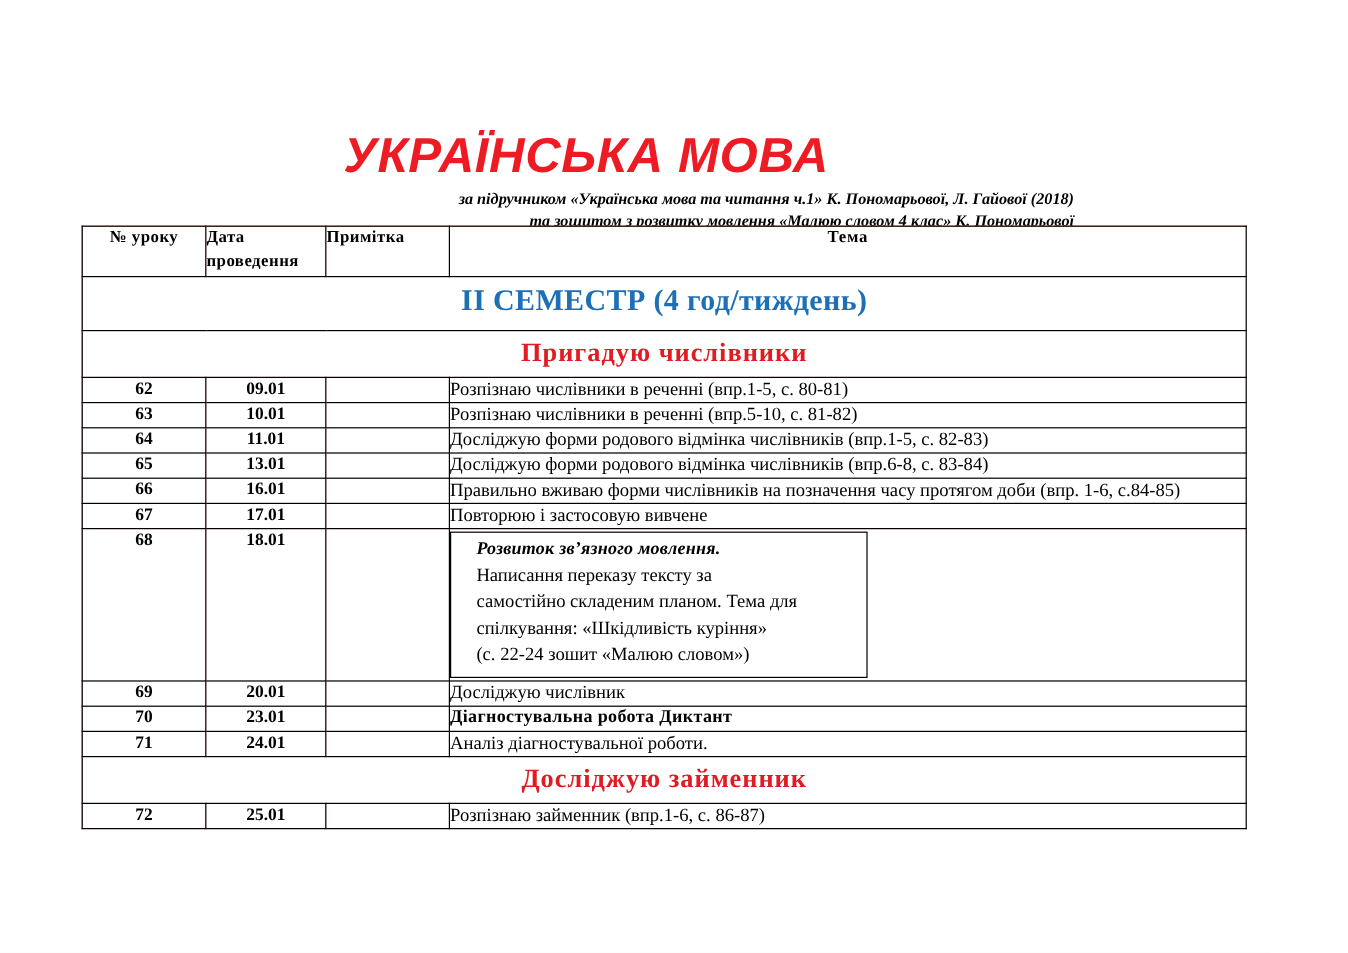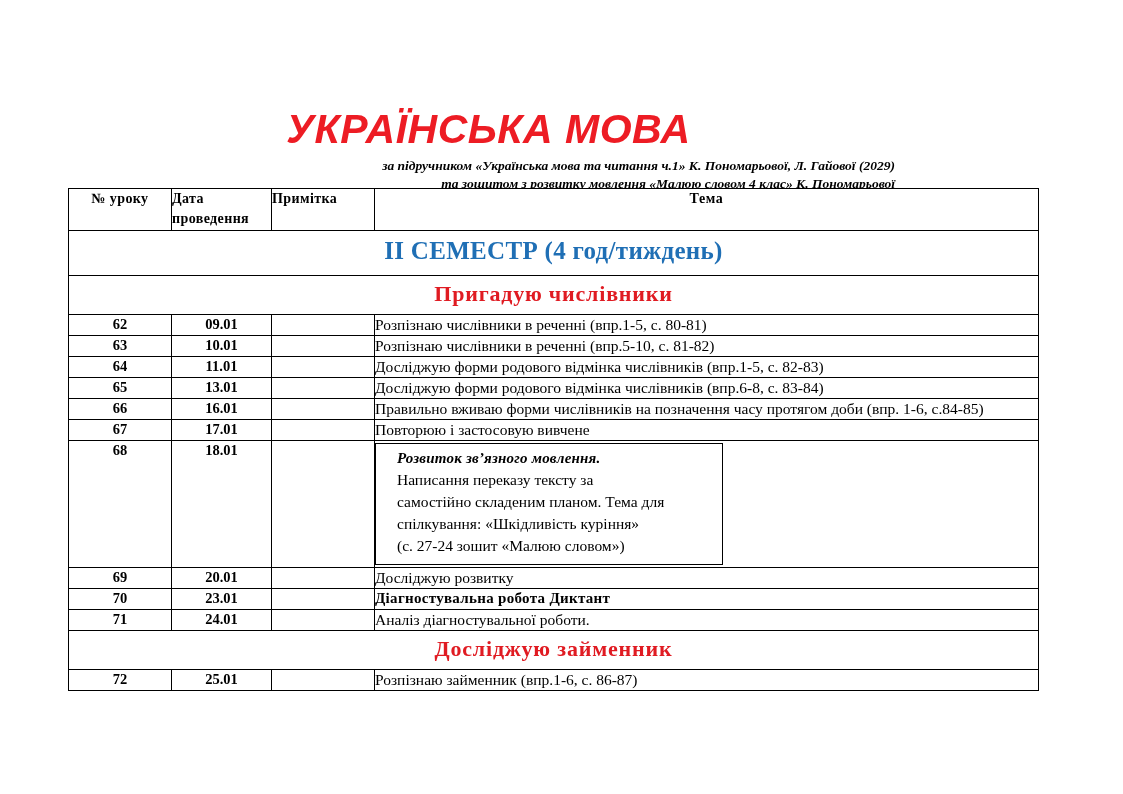--- a/index.html
+++ b/index.html
@@ -169,21 +169,21 @@
   }
 </style>
 </head>
 <body>
 
 <div class="page">
 
   <div class="title-block">
     <div class="doc-title">УКРАЇНСЬКА МОВА</div>
     <div class="subtitle-wrap">
-      <div class="subtitle-line">за підручником «Українська мова та читання ч.1» К. Пономарьової, Л. Гайової (2029)</div>
+      <div class="subtitle-line">за підручником «Українська мова та читання ч.1» К. Пономарьової, Л. Гайової (2018)</div>
       <div class="subtitle-line">та зошитом з розвитку мовлення «Малюю словом 4 клас» К. Пономарьової</div>
     </div>
   </div>
 
   <table class="plan-table">
     <colgroup>
       <col class="c-num">
         <col class="c-date">
         <col class="c-note">
         <col class="c-theme">
@@ -252,30 +252,30 @@
       <tr class="tall-row">
         <td class="cell-num">68</td>
         <td class="cell-date">18.01</td>
         <td class="cell-note"></td>
         <td class="cell-theme">
           <div class="rm-box">
             <div class="rm-title">Розвиток зв’язного мовлення.</div>
             <div class="rm-line">Написання переказу тексту за</div>
             <div class="rm-line">самостійно складеним планом. Тема для</div>
             <div class="rm-line">спілкування: «Шкідливість куріння»</div>
-            <div class="rm-line"> (с. 27-24 зошит «Малюю словом»)</div>
+            <div class="rm-line"> (с. 22-24 зошит «Малюю словом»)</div>
           </div>
         </td>
       </tr>
 
       <tr>
         <td class="cell-num">69</td>
         <td class="cell-date">20.01</td>
         <td class="cell-note"></td>
-        <td class="cell-theme">Досліджую розвитку</td>
+        <td class="cell-theme">Досліджую числівник</td>
       </tr>
       <tr>
         <td class="cell-num">70</td>
         <td class="cell-date">23.01</td>
         <td class="cell-note"></td>
         <td class="cell-theme bold">Діагностувальна  робота Диктант</td>
       </tr>
       <tr>
         <td class="cell-num">71</td>
         <td class="cell-date">24.01</td>

